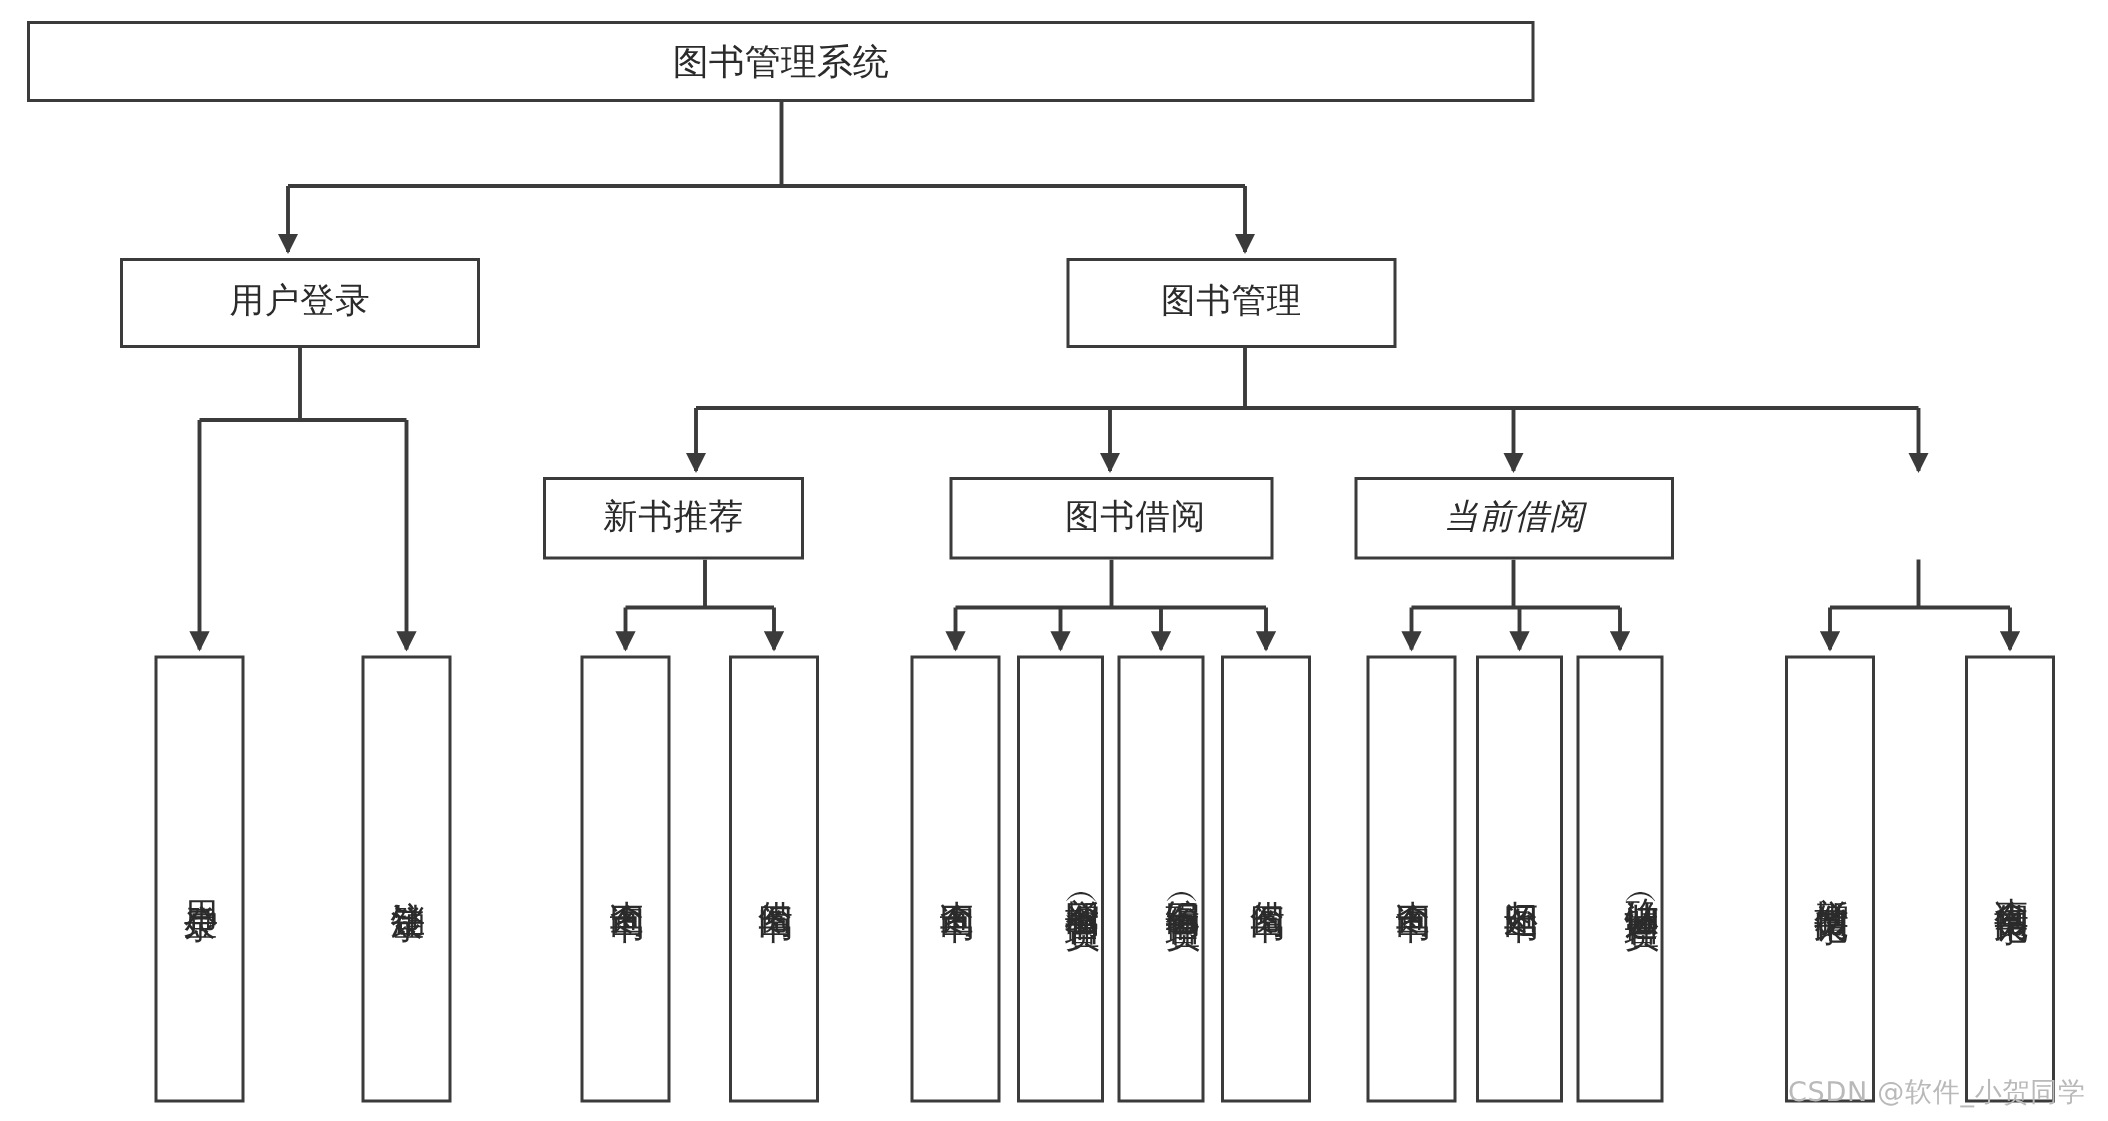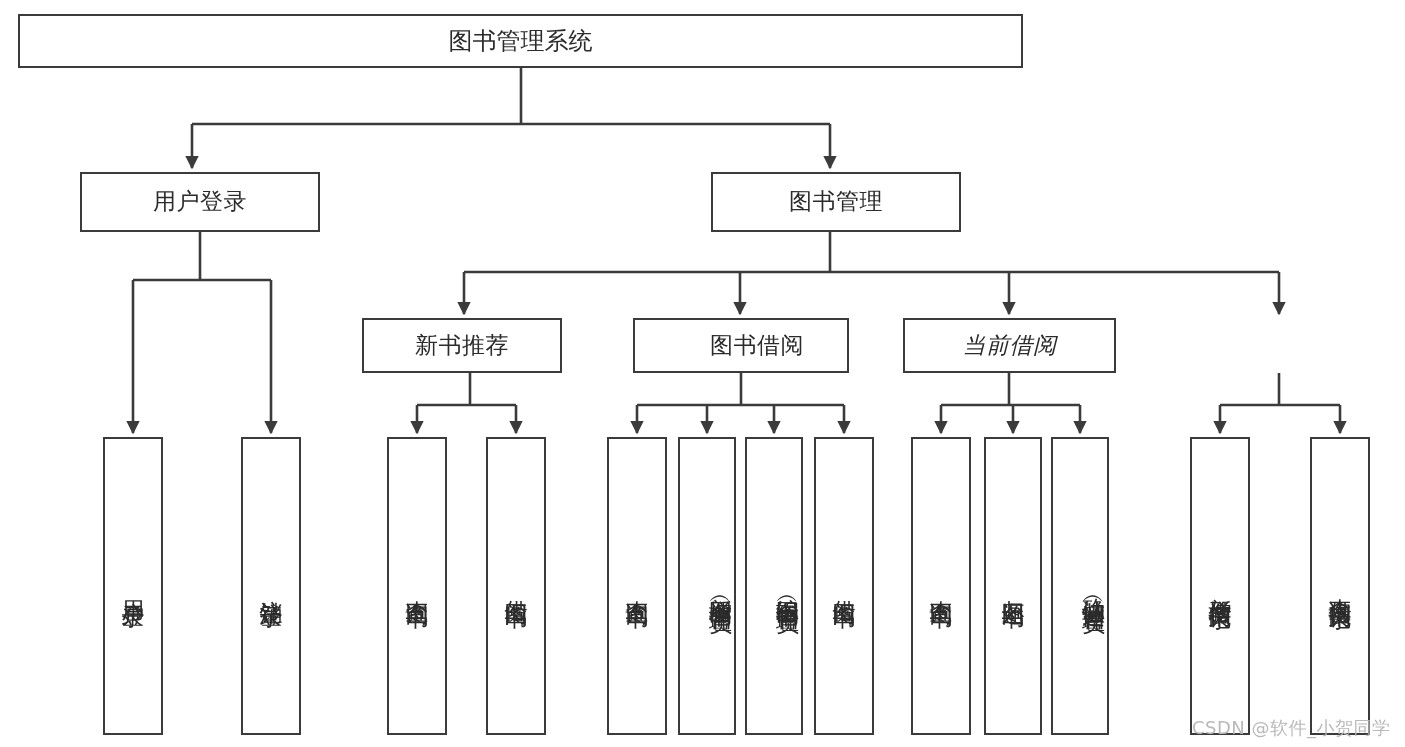--- a/index.html
+++ b/index.html
@@ -138,23 +138,23 @@
       <path d="M 1279 373 L 1279 405"></path>
       <path d="M 1220 405 L 1340 405"></path>
       <path d="M 1220 405 L 1220 433" marker-end="url(#arrowhead)"></path>
       <path d="M 1340 405 L 1340 433" marker-end="url(#arrowhead)"></path>
     </g>
   </svg>
 
   <div class="node node-root" id="node-root" style="left: 18px; top: 14px; width: 1005px; height: 54px;">图书管理系统</div>
 
   <div class="node node-h" id="node-l1-0" style="left: 80px; top: 172px; width: 240px; height: 60px;">用户登录</div>
-  <div class="node node-h" id="node-l1-1" style="left: 711px; top: 172px; width: 250px; height: 60px;">图书管理</div>
-
-  <div class="node node-h" id="node-l2-0" style="left: 362px; top: 318px; width: 200px; height: 55px;">新书推荐</div>
+  <div class="node node-h" id="node-l1-1" style="left: 711px; top: 172px; width: 220px; height: 60px;">图书管理</div>
+
+  <div class="node node-h" id="node-l2-0" style="left: 362px; top: 318px; width: 174px; height: 55px;">新书推荐</div>
   <div class="node node-h" id="node-l2-1" style="left: 633px; top: 318px; width: 216px; height: 55px; padding-left: 32px;">图书借阅</div>
   <div class="node node-h" id="node-l2-2" style="left: 903px; top: 318px; width: 213px; height: 55px; font-style: italic;">当前借阅</div>
 
   <div id="leaf-container">
       <div class="node node-v align-mid" style="left: 103px; top: 437px; width: 60px; height: 298px;">
         <span class="vtext">用户登录</span>
       </div>
       <div class="node node-v align-mid" style="left: 241px; top: 437px; width: 60px; height: 298px;">
         <span class="vtext">注销登录</span>
       </div>

